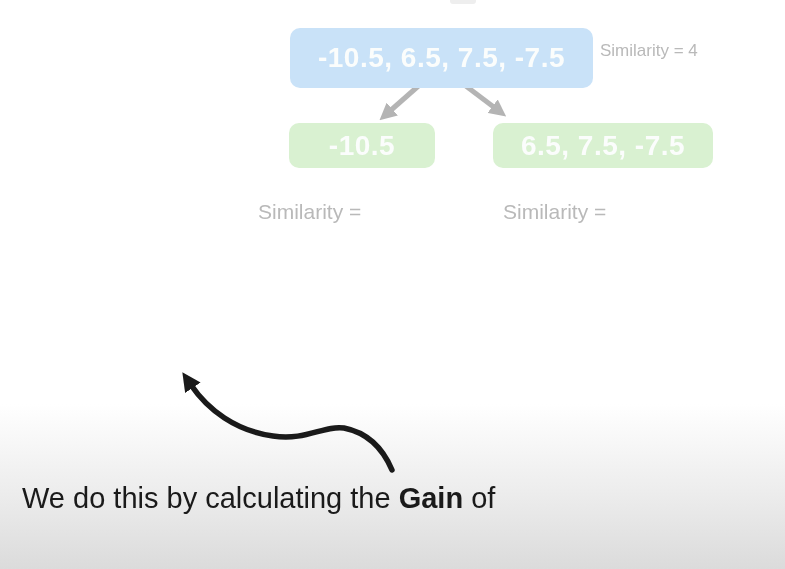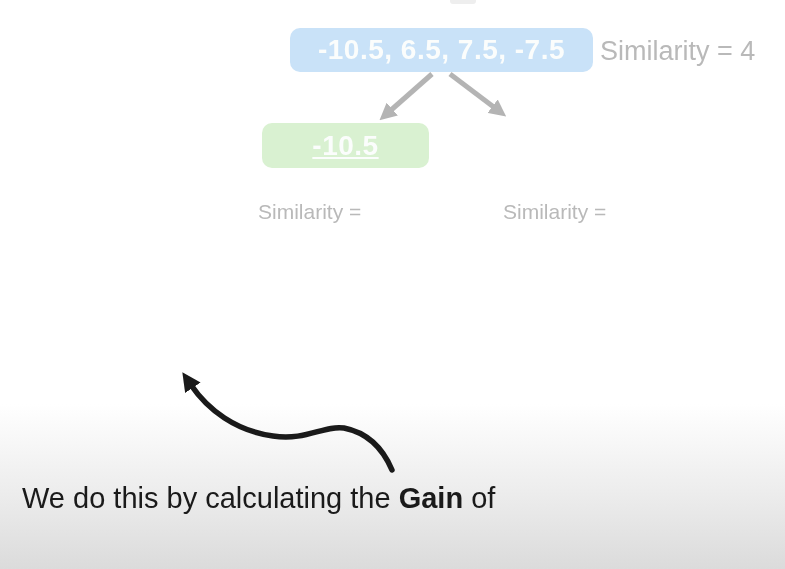--- a/index.html
+++ b/index.html
@@ -16,26 +16,26 @@
   }
   .node{
     position:absolute;
     border-radius:10px;
     display:flex;align-items:center;justify-content:center;
     font-weight:bold;
     color:var(--box-text);
     font-size:28px;
     letter-spacing:.5px;
   }
-  .node.root{left:290px;top:28px;width:303px;height:44px;background:var(--blue-box);}
-  .node.left-child{left:262px;top:123px;width:167px;height:45px;background:var(--green-box);text-decoration:underline;}
+  .node.root{left:290px;top:28px;width:303px;height:60px;background:var(--blue-box);}
+  .node.left-child{left:289px;top:123px;width:146px;height:45px;background:var(--green-box);}
   .node.right-child{left:493px;top:123px;width:220px;height:45px;background:var(--green-box);}
   .root-sim{
     position:absolute;left:600px;top:34px;
-    font-size:27px;line-height:34px;color:var(--label-gray);
+    font-size:17px;line-height:34px;color:var(--label-gray);
     white-space:nowrap;
   }
   .sim-label{
     position:absolute;top:194px;width:200px;
     font-size:21px;line-height:35px;color:var(--label-gray);
     text-align:left;
   }
   .sim-label.left{left:258px;}
   .sim-label.right{left:503px;}
   .sim-label span{display:block;}
@@ -84,20 +84,23 @@
   </svg>
 
   <div class="node root">
     <span>-10.5, 6.5, 7.5, -7.5</span>
   </div>
   <div class="root-sim">Similarity = 4</div>
 
   <div class="node left-child">
     <span>-10.5</span>
   </div>
+  <div class="node right-child">
+    <span>6.5, 7.5, -7.5</span>
+  </div>
 
   <div class="sim-label left">
     <span>Similarity =</span>
   </div>
   <div class="sim-label right">
     <span>Similarity =</span>
   </div>
 
 
   <div class="caption">

